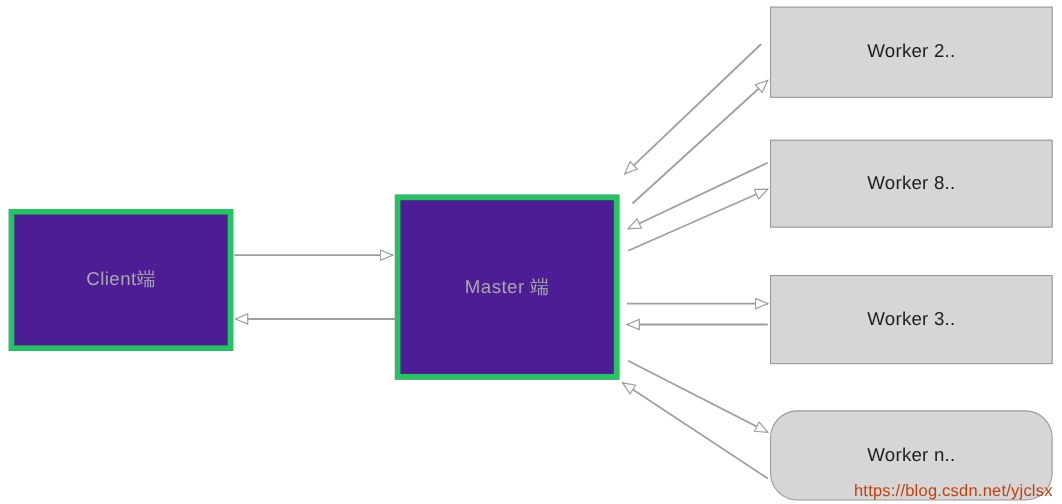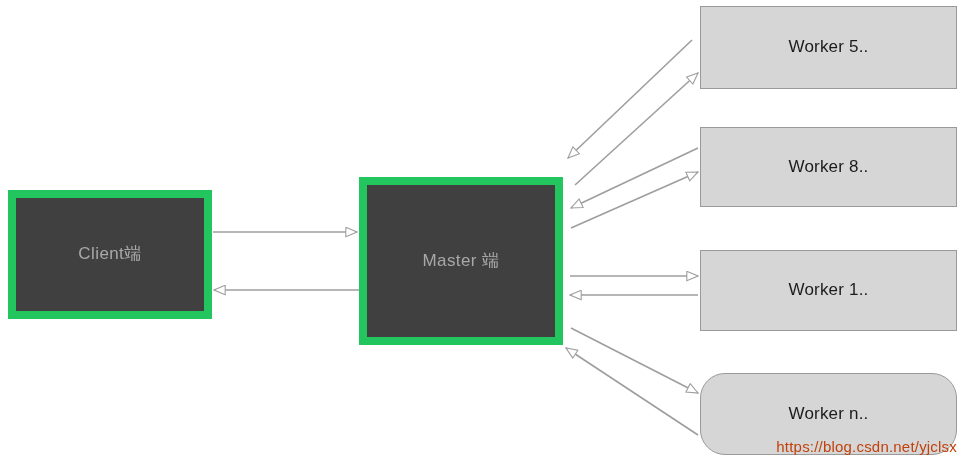--- a/index.html
+++ b/index.html
@@ -28,22 +28,22 @@
   }
   .node {
     position: absolute;
     box-sizing: border-box;
     display: flex;
     align-items: center;
     justify-content: center;
     text-align: center;
   }
   .node-blue {
-    border: 8px solid #22c55e;
-    background: #404040;
+    border: 5px solid #22c55e;
+    background: #4c1d95;
   }
   .node-blue .node-label {
     color: #a8a8a8;
     font-size: 17px;
     letter-spacing: 0.4px;
     font-weight: 400;
   }
   .node-gray {
     border: 1px solid #9a9a9a;
     background: #d6d6d6;
@@ -124,29 +124,29 @@
 
   <div class="node node-blue" id="node-client" style="left: 8px; top: 190px; width: 204px; height: 129px;">
     <span class="node-label">Client端</span>
   </div>
 
   <div class="node node-blue" id="node-master" style="left: 359px; top: 177px; width: 204px; height: 168px;">
     <span class="node-label">Master 端</span>
   </div>
 
   <div class="node node-gray" id="node-worker-1" style="left: 700px; top: 6px; width: 257px; height: 83px;">
-    <span class="node-label">Worker 5..</span>
+    <span class="node-label">Worker 2..</span>
   </div>
 
   <div class="node node-gray" id="node-worker-2" style="left: 700px; top: 127px; width: 257px; height: 80px;">
     <span class="node-label">Worker 8..</span>
   </div>
 
   <div class="node node-gray" id="node-worker-3" style="left: 700px; top: 250px; width: 257px; height: 81px;">
-    <span class="node-label">Worker 1..</span>
+    <span class="node-label">Worker 3..</span>
   </div>
 
   <div class="node node-gray" id="node-worker-n" style="left: 700px; top: 373px; width: 257px; height: 82px; border-radius: 25px;">
     <span class="node-label">Worker n..</span>
   </div>
 
   <div id="watermark">https://blog.csdn.net/yjclsx</div>
 
 </div>
 

